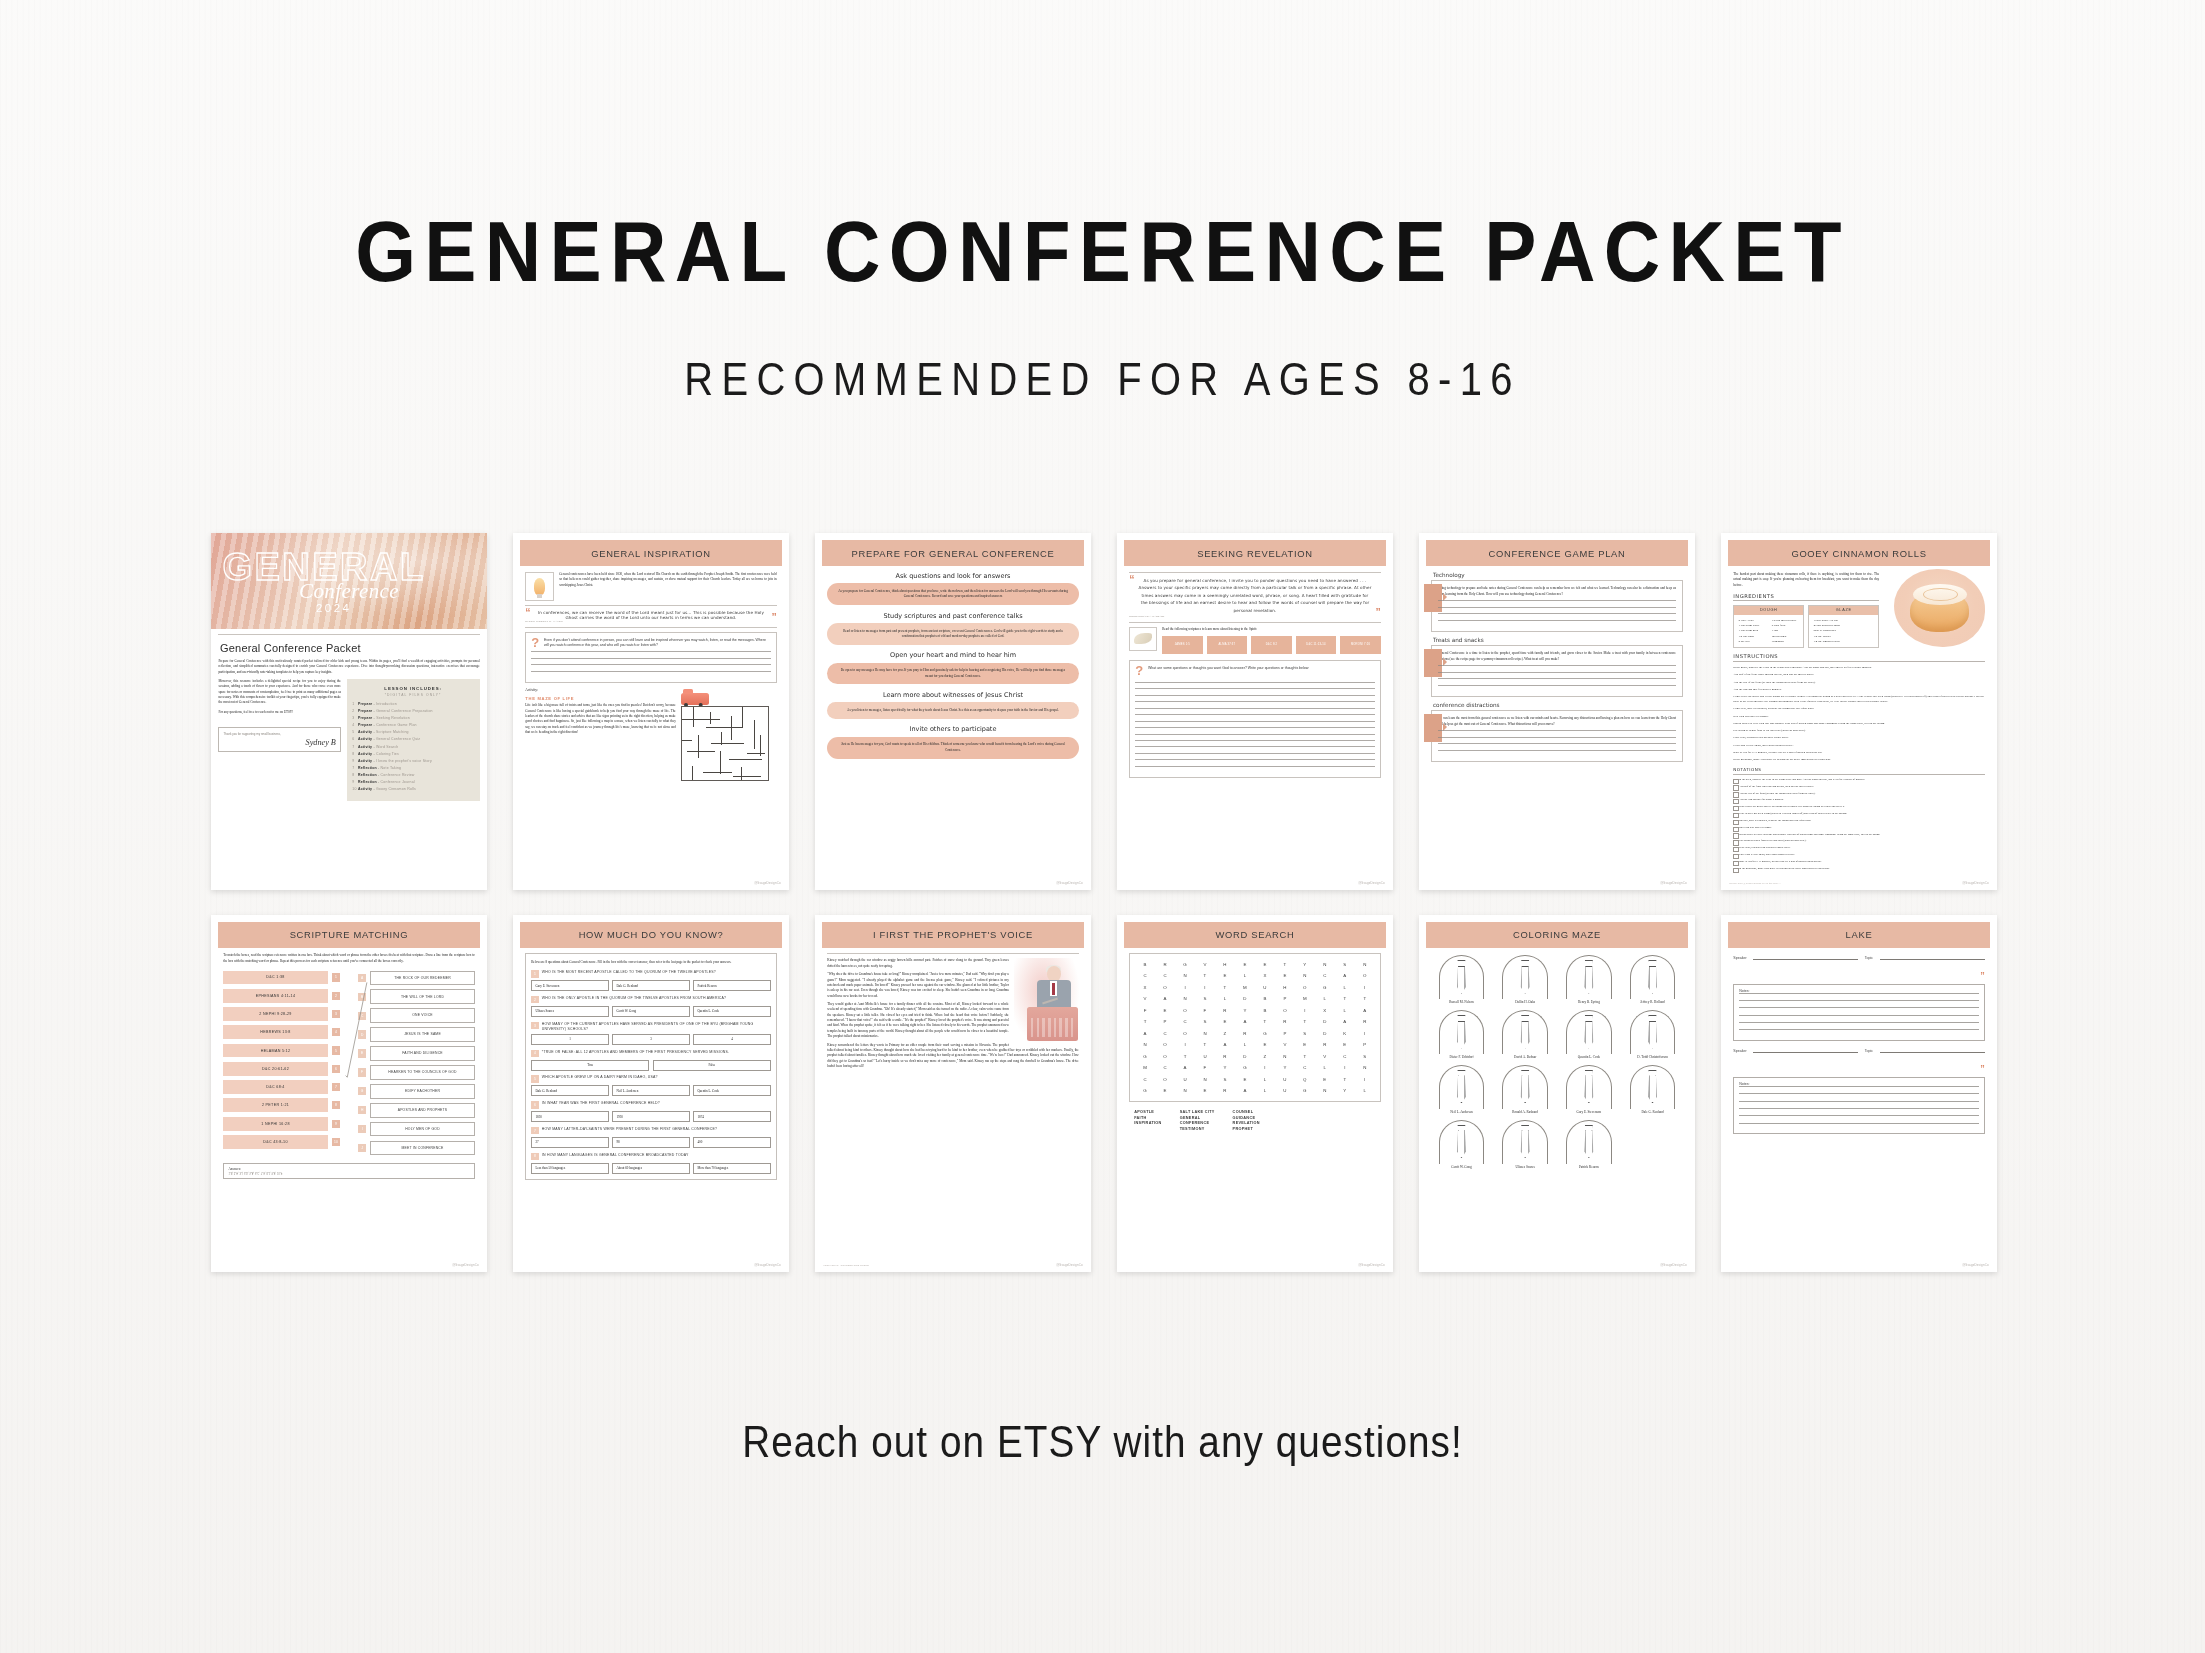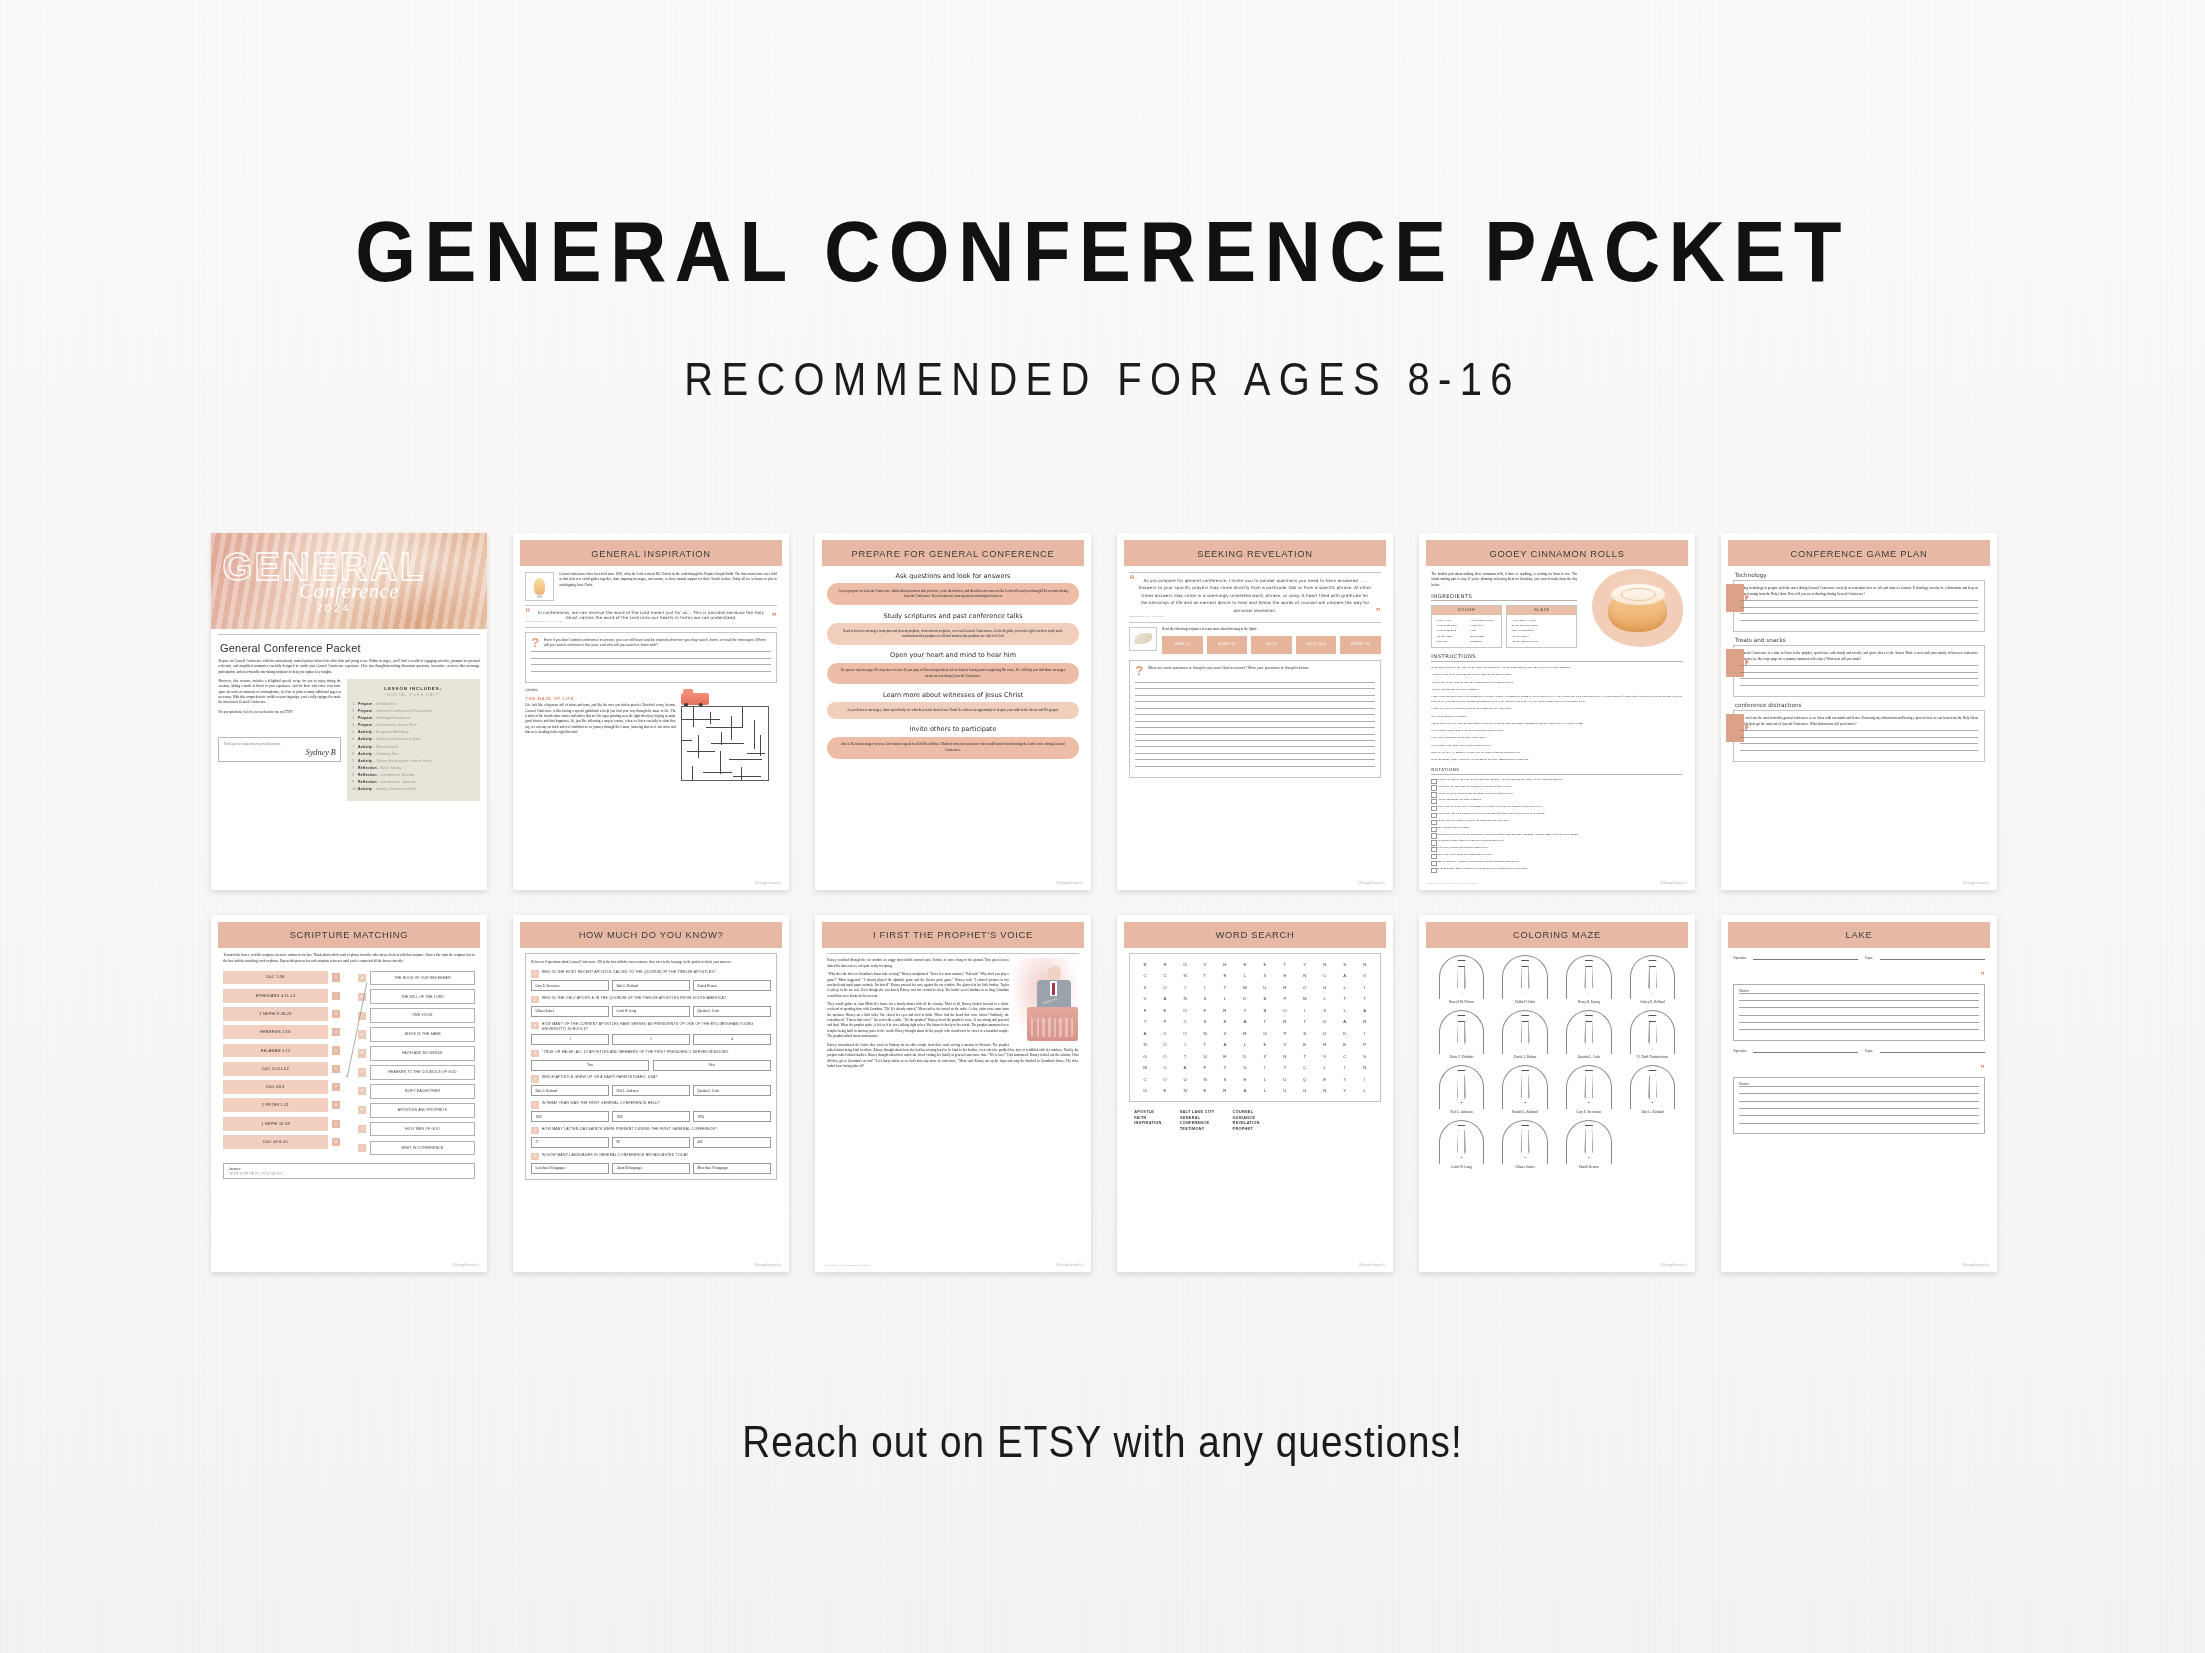--- a/index.html
+++ b/index.html
@@ -108,21 +108,21 @@
     font-size: 21px; color: #fff; letter-spacing: 0.4px;
   }
   .cover-year { position:absolute; left: 105px; top: 69px; z-index:3; font-size: 11.4px; color:#fff; letter-spacing: 2.5px; }
   .cover-h1 { font-family:"Liberation Sans", sans-serif; font-size: 11px; color:#2c2c2c; margin: 7.4px 0 4.9px 1.6px; letter-spacing: 0.2px; }
   .cover-cols { display:flex; gap: 5.7px; }
   .lesson-box { background: #e8e4da; padding: 6.5px 5.7px; }
   .lesson-title { text-align:center; font-size: 4.4px; font-weight:bold; letter-spacing: 0.9px; color:#333; }
   .lesson-sub { text-align:center; font-size: 3.3px; letter-spacing: 1.1px; color:#8d8madding; color:#9b958e; margin: 2.5px 0 4.9px; }
   .lesson-li { font-size: 3.5px; color:#9a938b; margin-bottom: 3.1px; letter-spacing: 0.2px; }
   .lesson-li b { color:#2e2e2e; }
-  .sig-box { border:0.8px solid #bdb8b2; padding: 4.1px; margin-top: 22px; }
+  .sig-box { border:0.8px solid #bdb8b2; padding: 4.1px; margin-top: 12px; }
   .sig-txt { font-size: 2.9px; color:#8a847e; line-height:1.5; }
   .sig-name { font-family:"Liberation Serif", serif; font-style:italic; font-size: 8.2px; color:#333; text-align:right; margin-top:1.6px; }
 
   
   .iconbox { width: 29px; height: 29px; border:0.8px solid #cdc8c3; flex: 0 0 29px; display:flex; align-items:center; justify-content:center; }
   .bulb { width: 11.4px; height: 16.3px; border-radius: 50% 50% 40% 40%; background: linear-gradient(180deg,#fbe0a8,#f2b26b); position:relative; }
   .bulb::after { content:""; position:absolute; left:3.3px; bottom:-3.3px; width:4.9px; height:4.1px; background:#d9d2cb; }
   .flexrow { display:flex; gap:4.9px; align-items:flex-start; }
   .qmark { color:#e39b7c; font-size: 13px; font-weight:bold; line-height: 9.8px; }
   .maze { width: 88px; height: 75px; border:0.8px solid #5f5a56; position:relative; overflow:hidden; background:#fff; }
@@ -411,20 +411,66 @@
               <i></i>
               <i></i>
               <i></i>
           </div>
         </div>
       </div>
       <div class="wm">@SsageDesignCo</div>
     </div>
 
     <div class="thumb">
+      <div class="banner">CONFERENCE GAME PLAN</div>
+      <div class="sheet-body" id="gameplan-sections" style="position:relative;margin-top:4.1px">
+          <div class="gp-h">Technology</div>
+          <div style="position: relative;">
+            <div class="tab" style="top: 3.3px;"></div>
+            <div class="gp-box">
+              <div class="para">Using technology to prepare and take notes during General Conference can help us remember how we felt and what we learned. Technology can also be a distraction and keep us from learning from the Holy Ghost. How will you use technology during General Conference?</div>
+              <div class="lines">
+                <i></i>
+                <i></i>
+                <i></i>
+                <i></i>
+              </div>
+            </div>
+          </div>
+          <div class="gp-h">Treats and snacks</div>
+          <div style="position: relative;">
+            <div class="tab" style="top: 3.3px;"></div>
+            <div class="gp-box">
+              <div class="para">General Conference is a time to listen to the prophet, spend time with family and friends, and grow closer to the Savior. Make a treat with your family in between conference sessions (see the recipe page for a yummy cinnamon roll recipe). What treat will you make?</div>
+              <div class="lines">
+                <i></i>
+                <i></i>
+                <i></i>
+                <i></i>
+              </div>
+            </div>
+          </div>
+          <div class="gp-h">conference distractions</div>
+          <div style="position: relative;">
+            <div class="tab" style="top: 3.3px;"></div>
+            <div class="gp-box">
+              <div class="para">We can learn the most from this general conference as we listen with our minds and hearts. Removing any distractions and having a plan on how we can learn from the Holy Ghost will help us get the most out of General Conference. What distractions will you remove?</div>
+              <div class="lines">
+                <i></i>
+                <i></i>
+                <i></i>
+                <i></i>
+              </div>
+            </div>
+          </div>
+        </div>
+      <div class="wm">@SsageDesignCo</div>
+    </div>
+
+    <div class="thumb">
       <div class="banner">GOOEY CINNAMON ROLLS</div>
       <div class="sheet-body">
         <div class="rollimg">
             <div class="roll"></div>
           </div>
         <div class="para" style="width:58%">The hardest part about making these cinnamon rolls, if there is anything, is waiting for them to rise. The actual making part is easy. If you're planning on having them for breakfast, you want to make them the day before.</div>
         <div class="sec-h" style="width:58%">INGREDIENTS</div>
         <div style="display:flex;gap:4.1px;width:58%">
           <div class="ing-tbl" style="flex:1">
             <div class="ing-h">DOUGH</div>
@@ -486,66 +532,20 @@
             <li>Roll each part into a rectangle.</li>
             <li>Spread butter all over each one and sprinkle with lots of brown sugar and some cinnamon. Using the longer side, roll up the dough.</li>
             <li>Use string or dental floss to cut into rolls (about an inch wide).</li>
             <li>Place rolls, separated on a greased cookie sheet.</li>
             <li>Cover and let rise again, until about doubled in size.</li>
             <li>Bake at 350 for 9-11 minutes, or until you see a hint of golden brown on top.</li>
             <li>In the meantime, make your glaze by heating up the glaze ingredients in a saucepan.</li>
           </ul>
       </div>
       <div class="srcnote">Recipe from @sydneydesign.co "In the lane..."</div>
-      <div class="wm">@SsageDesignCo</div>
-    </div>
-
-    <div class="thumb">
-      <div class="banner">CONFERENCE GAME PLAN</div>
-      <div class="sheet-body" id="gameplan-sections" style="position:relative;margin-top:4.1px">
-          <div class="gp-h">Technology</div>
-          <div style="position: relative;">
-            <div class="tab" style="top: 3.3px;"></div>
-            <div class="gp-box">
-              <div class="para">Using technology to prepare and take notes during General Conference can help us remember how we felt and what we learned. Technology can also be a distraction and keep us from learning from the Holy Ghost. How will you use technology during General Conference?</div>
-              <div class="lines">
-                <i></i>
-                <i></i>
-                <i></i>
-                <i></i>
-              </div>
-            </div>
-          </div>
-          <div class="gp-h">Treats and snacks</div>
-          <div style="position: relative;">
-            <div class="tab" style="top: 3.3px;"></div>
-            <div class="gp-box">
-              <div class="para">General Conference is a time to listen to the prophet, spend time with family and friends, and grow closer to the Savior. Make a treat with your family in between conference sessions (see the recipe page for a yummy cinnamon roll recipe). What treat will you make?</div>
-              <div class="lines">
-                <i></i>
-                <i></i>
-                <i></i>
-                <i></i>
-              </div>
-            </div>
-          </div>
-          <div class="gp-h">conference distractions</div>
-          <div style="position: relative;">
-            <div class="tab" style="top: 3.3px;"></div>
-            <div class="gp-box">
-              <div class="para">We can learn the most from this general conference as we listen with our minds and hearts. Removing any distractions and having a plan on how we can learn from the Holy Ghost will help us get the most out of General Conference. What distractions will you remove?</div>
-              <div class="lines">
-                <i></i>
-                <i></i>
-                <i></i>
-                <i></i>
-              </div>
-            </div>
-          </div>
-        </div>
       <div class="wm">@SsageDesignCo</div>
     </div>
 
     <div class="thumb">
       <div class="banner">SCRIPTURE MATCHING</div>
       <div class="sheet-body">
         <div class="para">To match the boxes, read the scripture reference written in one box. Think about which word or phrase from the other boxes fits best with that scripture. Draw a line from the scripture box to the box with the matching word or phrase. Repeat this process for each scripture reference until you've connected all the boxes correctly.</div>
         <div class="sm-cols" style="margin-top:6.5px;position:relative">
           <svg width="260" height="237" style="position:absolute;left:0;top:0;pointer-events:none" viewBox="0 0 318 290">
             <line x1="150" y1="128" x2="152" y2="130" stroke="#9a9590" stroke-width="1"></line>

